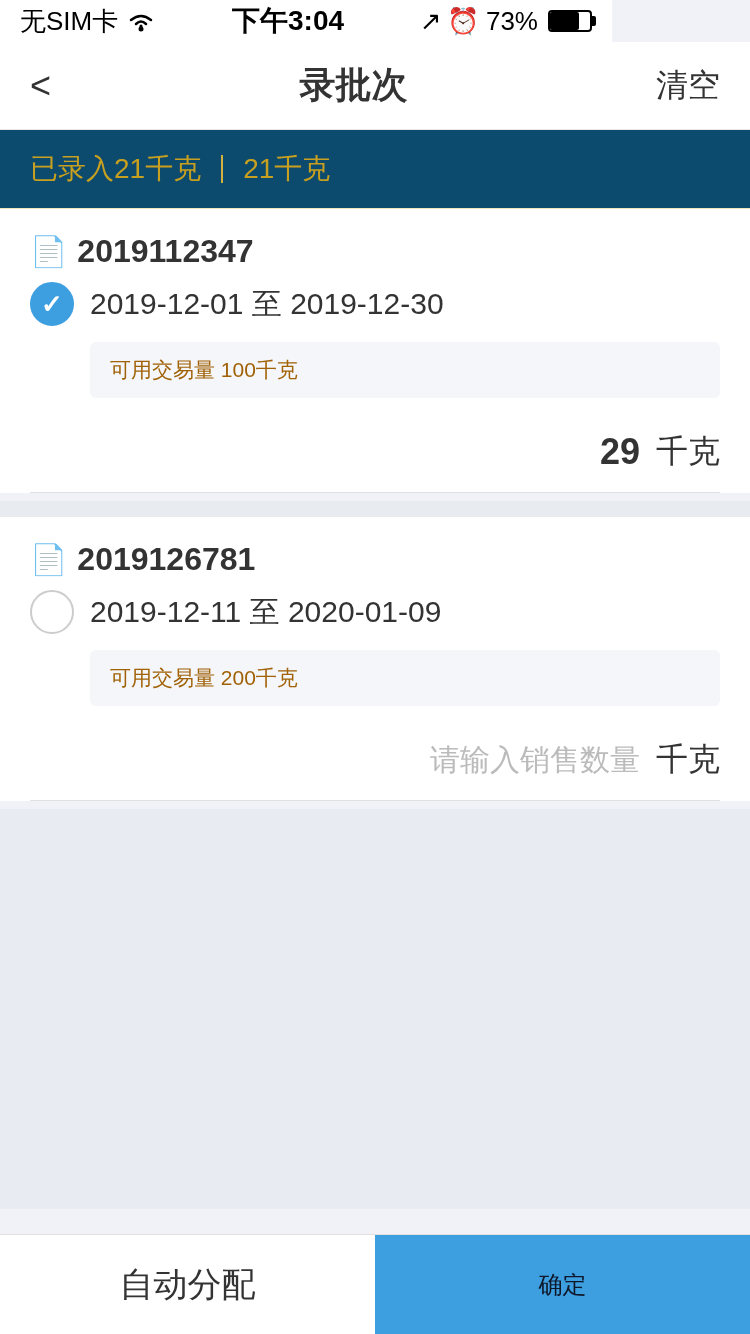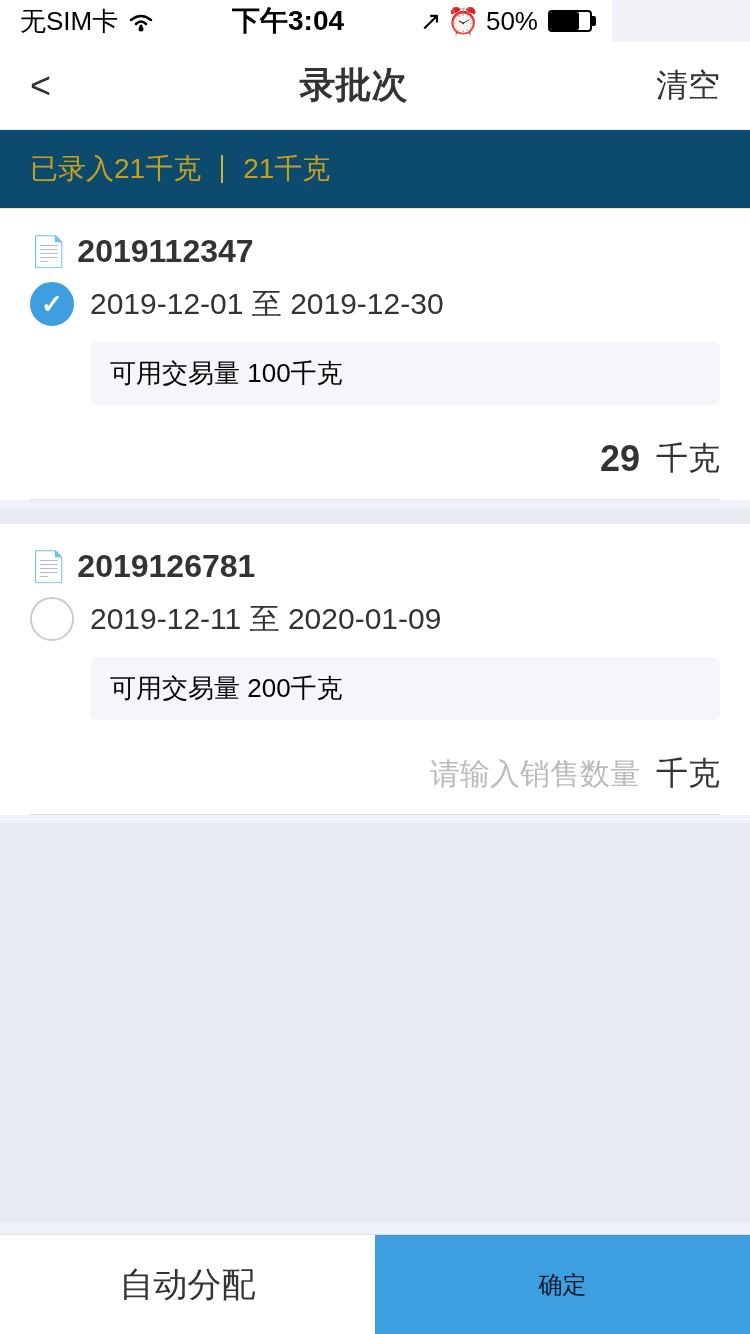--- a/index.html
+++ b/index.html
@@ -170,22 +170,22 @@
     }
     .batch-date {
       font-size: 30px;
       color: #333;
     }
     .avail-bar {
       background: #f5f6fa;
       border-radius: 6px;
       padding: 14px 20px;
       margin: 0 0 16px 60px;
-      font-size: 26px;
-      color: #000000;
+      font-size: 21px;
+      color: #a16207;
     }
 
     
     .qty-row {
       display: flex;
       align-items: center;
       justify-content: flex-end;
       padding: 16px 30px 10px 30px;
       gap: 16px;
     }
@@ -278,21 +278,21 @@
       <path d="M15 18 Q15 14 15 18" stroke="#000" stroke-width="3" fill="none"></path>
       <path d="M10 14 Q15 9 20 14" stroke="#000" stroke-width="2.5" fill="none" stroke-linecap="round"></path>
       <path d="M5 10 Q15 2 25 10" stroke="#000" stroke-width="2.5" fill="none" stroke-linecap="round"></path>
       <circle cx="15" cy="19" r="2.5" fill="#000"></circle>
     </svg>
   </div>
   <div class="status-center">下午3:04</div>
   <div class="status-right">
     <span>↗</span>
     <span>⏰</span>
-    <span>50%</span>
+    <span>73%</span>
     <div class="battery-icon">
       <div class="battery-fill"></div>
     </div>
   </div>
 </div>
 
 <div class="nav-bar">
   <span class="nav-back">&lt;</span>
   <span class="nav-title">录批次</span>
   <span class="nav-clear">清空</span>

